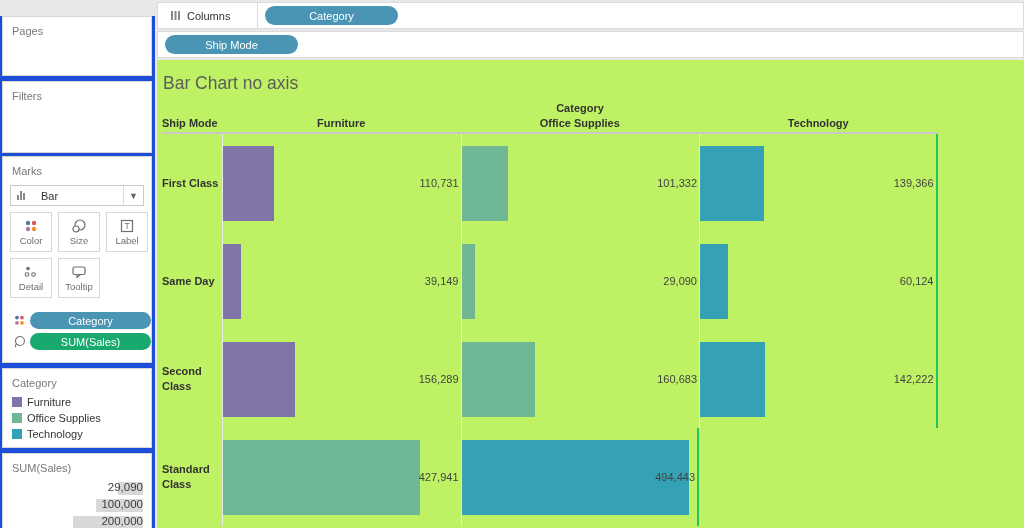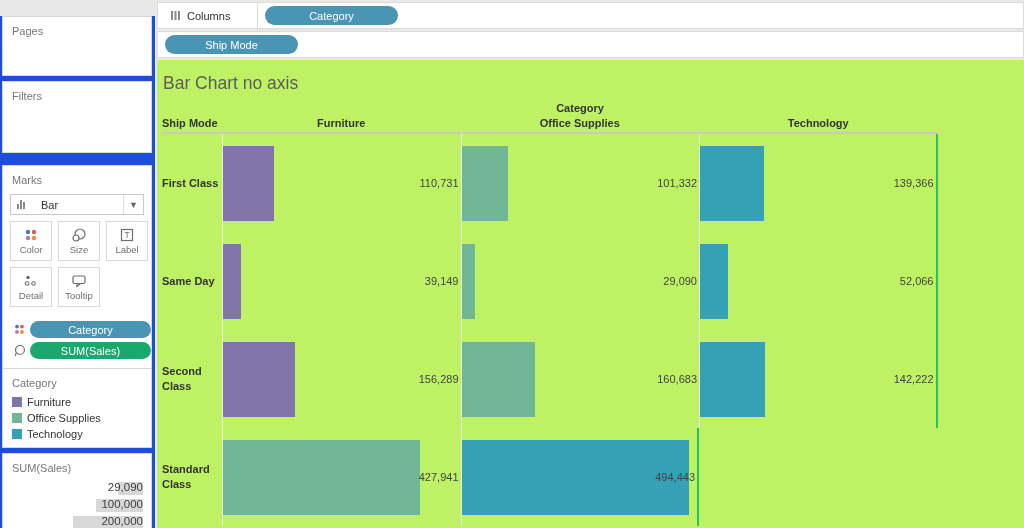--- a/index.html
+++ b/index.html
@@ -6,21 +6,21 @@
   html,body { width:1024px; height:528px; overflow:hidden; }
   body { font-family:"Liberation Sans", sans-serif; background:#e8e8e8; color:#333; position:relative; }
   .app { position:absolute; inset:0; }
 
   
   .sidebar { position:absolute; left:0; top:16px; width:155px; height:528px; background:#1d4ed8; }
   .card { position:absolute; left:2px; right:3px; background:#fff; border:1px solid #d6d6d6; }
   .card-label { font-size:11px; color:#787878; padding:8px 0 0 9px; }
   .card-pages   { top:0;   height:60px; }
   .card-filters { top:65px; height:72px; }
-  .card-marks   { top:140px; height:207px;margin-top:9px; }
+  .card-marks   { top:140px; height:207px; }
   .card-cat-legend  { top:352px; height:80px; }
   .card-size-legend { top:437px; height:91px; }
 
   
   .mark-dropdown { margin:8px 7px 0 7px; height:21px; border:1px solid #c9c9c9; background:#fff;
                    display:flex; align-items:center; font-size:11px; color:#333; }
   .mark-dropdown .dd-text { flex:1; padding-left:16px; }
   .dd-caret { width:20px; height:100%; border-left:1px solid #dcdcdc; display:flex; align-items:center; justify-content:center; color:#666; font-size:9px; }
   .barglyph { display:inline-flex; align-items:flex-end; gap:1px; margin-left:6px; }
   .barglyph i { display:block; width:2px; background:#8a8a8a; }
@@ -252,21 +252,21 @@
             <div class="panel">
               <div class="bar" style="width: 18px; background: rgb(128, 116, 169);"></div>
               <div class="val-label">39,149</div>
             </div>
             <div class="panel">
               <div class="bar" style="width: 13.4px; background: rgb(111, 183, 149);"></div>
               <div class="val-label">29,090</div>
             </div>
             <div class="panel">
               <div class="bar" style="width: 27.6px; background: rgb(53, 161, 180);"></div>
-              <div class="val-label">52,066</div>
+              <div class="val-label">60,124</div>
             </div>
           </div>
           <div class="chart-row">
             <div class="row-label">Second Class</div>
             <div class="panel">
               <div class="bar" style="width: 71.8px; background: rgb(128, 116, 169);"></div>
               <div class="val-label">156,289</div>
             </div>
             <div class="panel">
               <div class="bar" style="width: 73.8px; background: rgb(111, 183, 149);"></div>

